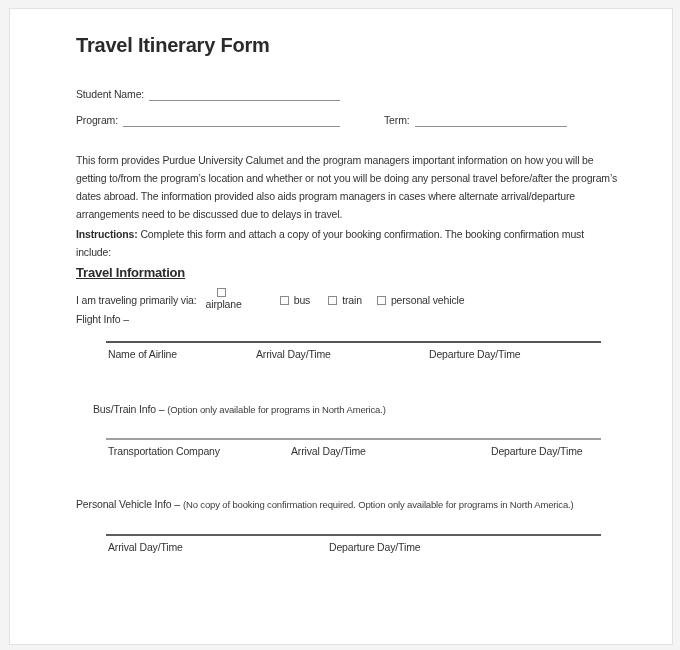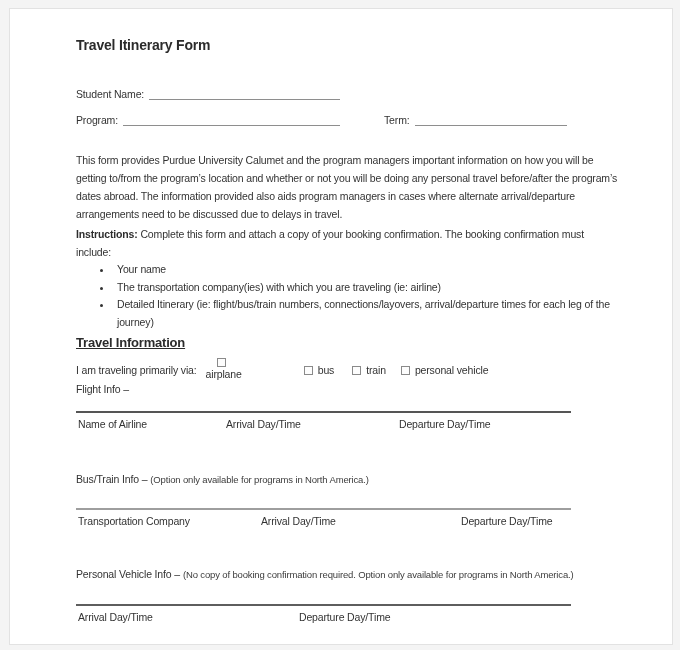--- a/index.html
+++ b/index.html
@@ -17,35 +17,35 @@
     border: 1px solid #e2e2e2;
     overflow: hidden;
   }
   .content {
     padding: 28px 51px 0 66px;
     font-size: 10.5px;
     letter-spacing: -0.15px;
     line-height: 18px;
   }
   h1.title {
-    font-size: 14px;
+    font-size: 20px;
     font-weight: bold;
     color: #2b2b2b;
     line-height: 17px;
     letter-spacing: -0.2px;
   }
   
   .fields { margin-top: 33px; }
   .field-row {
     display: grid;
     grid-template-columns: 264px 183px;
     column-gap: 44px;
     margin-bottom: 12px;
   }
-  .field { display: flex; line-height: 14px; }
+  .field { display: flex; align-items: flex-end; line-height: 14px; }
   .flabel { white-space: nowrap; }
   .fline {
     flex: 1;
     border-bottom: 1px solid #8e8e8e;
     margin-left: 5px;
     height: 13px;
   }
   
   .intro { margin-top: 24px; max-width: 545px; }
   .instr { margin-top: 2px; max-width: 545px; }
@@ -58,36 +58,36 @@
     font-size: 13px;
     font-weight: bold;
     color: #2b2b2b;
     text-decoration: underline;
     line-height: 15px;
     letter-spacing: -0.2px;
   }
   .via-row { margin-top: 8px; display: flex; align-items: center; line-height: 15px; }
   .cb-item { display: inline-flex; align-items: center; cursor: pointer; }
   .cb-item.i0 { margin-left: 9px; flex-direction: column; }
-  .cb-item.i1 { margin-left: 26px; padding-left: 36px; }
+  .cb-item.i1 { margin-left: 2px; padding-left: 36px; }
   .cb-item.i2 { margin-left: 18px; }
   .cb-item.i3 { margin-left: 15px; }
   .cb {
     display: inline-block;
     width: 9px; height: 9px;
     border: 1px solid #8a8a8a;
     background: #fdfdfd;
     margin-right: 5px;
   }
   .mode-label { line-height: 15px; }
-  .mode-label.bus { margin-top: 39px; }
+  .mode-label.bus { margin-top: 39px; margin-left: 17px; }
   .mode-label.pv { margin-top: 37px; }
   .note { font-size: 9.5px; color: #3c3c3c; margin-left: 3px; }
   
-  .tbl { width: 495px; text-align: right; }
+  .tbl { margin-left: 30px; width: 495px; text-align: right; }
   .tbl.flight { margin-top: 14px; }
   .tbl.bus { margin-top: 21px; }
   .tbl.personal { margin-top: 22px; }
   .rule { height: 0; border-top: 2px solid #555; }
   .tbl.bus .rule { border-top-color: #9e9e9e; }
   .tbl.personal .rule { border-top-color: #5e5e5e; }
   .thead { position: relative; height: 15px; margin-top: 5px; line-height: 13px; }
   .thead span { position: absolute; top: 0; white-space: nowrap; }
   .flight .c1 { left: 2px; }   .flight .c2 { left: 150px; }  .flight .c3 { left: 323px; }
   .bus .c1 { left: 2px; }      .bus .c2 { left: 185px; }     .bus .c3 { left: 385px; }
@@ -117,25 +117,20 @@
           <span class="flabel">Term:</span>
           <span class="fline"></span>
         </div>
       </div>
     </div>
 
     <p class="intro">This form provides Purdue University Calumet and the program managers important information on how you will be getting to/from the program’s location and whether or not you will be doing any personal travel before/after the program’s dates abroad. The information provided also aids program managers in cases where alternate arrival/departure arrangements need to be discussed due to delays in travel.</p>
 
     <p class="instr"><b>Instructions:</b><span> Complete this form and attach a copy of your booking confirmation. The booking confirmation must include:</span></p>
 
-    <ul class="bullets">
-      <li>Your name</li>
-      <li>The transportation company(ies) with which you are traveling (ie: airline)</li>
-      <li>Detailed Itinerary (ie: flight/bus/train numbers, connections/layovers, arrival/departure times for each leg of the journey)</li>
-    </ul>
 
     <h2 class="sec-heading">Travel Information</h2>
 
     <div class="via-row">
       <span class="via-label">I am traveling primarily via:</span>
       <label class="cb-item i0">
         <span class="cb"></span>
         <span>airplane</span>
       </label>
       <label class="cb-item i1">

